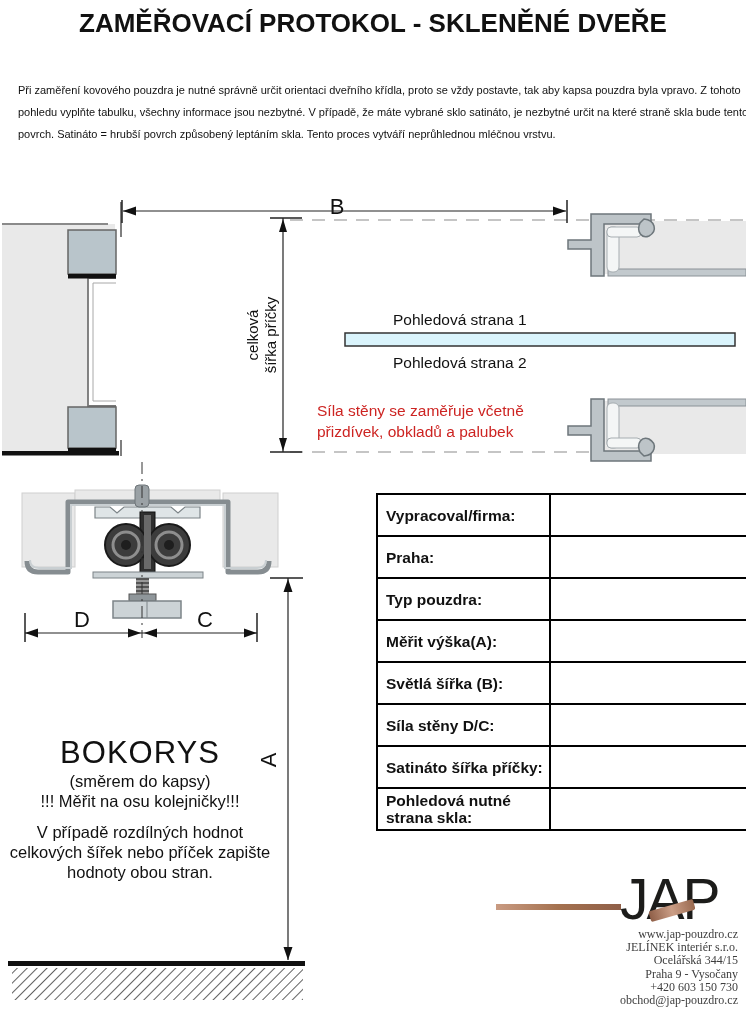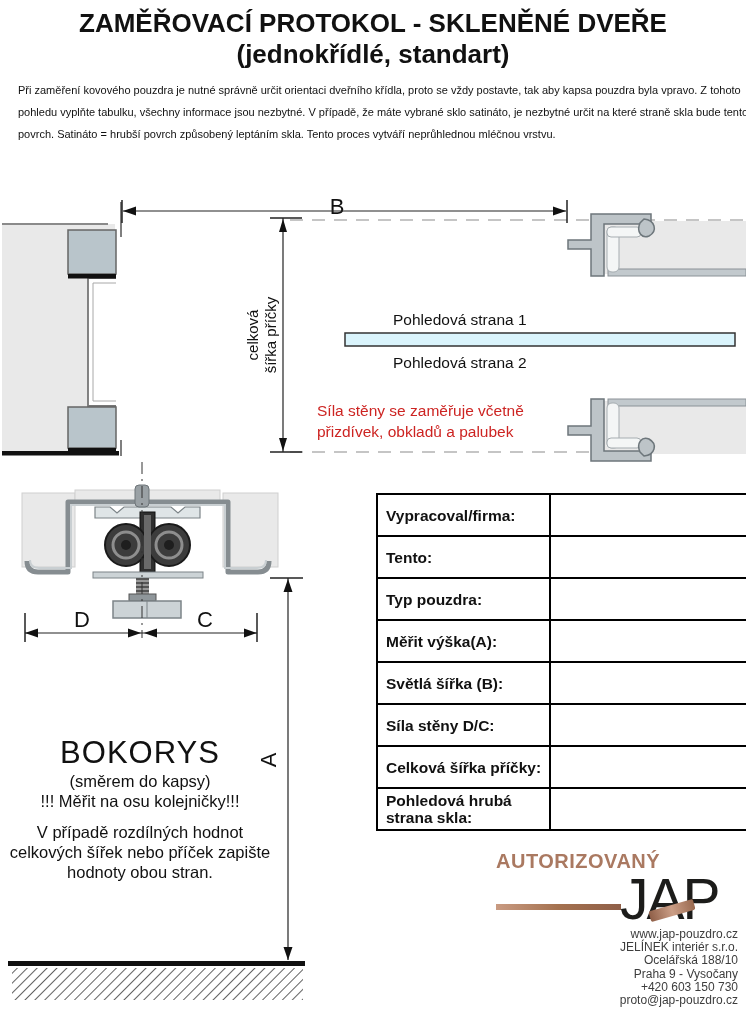--- a/index.html
+++ b/index.html
@@ -21,30 +21,29 @@
   table.form td.val{width:196px;}
   .dealer{position:absolute;left:496px;top:851px;color:#aa7961;font-weight:bold;
           font-size:20px;line-height:21.5px;letter-spacing:0.5px;}
   .dealer-bar{position:absolute;left:496px;top:904px;width:125px;height:6px;
           background:linear-gradient(90deg,#c99b82,#a4714f,#8f5f48);}
   .jap{position:absolute;left:620px;top:871px;font-size:57px;font-weight:normal;
        letter-spacing:-2px;color:#1c1c1a;line-height:57px;}
   .jap-ribbon{position:absolute;left:649px;top:905px;width:46px;height:11px;border-radius:2px;
        background:linear-gradient(90deg,#8f5f48,#cb9e86,#9a6a50);transform:rotate(-16deg);}
   .contact{position:absolute;right:8px;top:928px;text-align:right;font-size:12px;
-       line-height:13.2px;color:#3d3d3d;}
+       line-height:13.2px;color:#3d3d3d;font-family:Liberation Serif, serif;}
 </style>
 </head>
 <body>
 
 <div class="page">
 
   <div class="title">
     <div>ZAMĚŘOVACÍ PROTOKOL - SKLENĚNÉ DVEŘE</div>
-    <div>(jednokřídlé, standart)</div>
   </div>
 
   <div class="intro">Při zaměření kovového pouzdra je nutné správně určit orientaci dveřního křídla, proto se vždy postavte, tak aby kapsa pouzdra byla vpravo. Z tohoto pohledu vyplňte tabulku, všechny informace jsou nezbytné. V případě, že máte vybrané sklo satináto, je nezbytné určit na které straně skla bude tento povrch. Satináto = hrubší povrch způsobený leptáním skla. Tento proces vytváří neprůhlednou mléčnou vrstvu.</div>
 
   <svg style="left:0;top:190px" width="746" height="276" viewBox="0 0 746 276">
     <defs>
       <g id="jamb-profile">
         <rect x="604" y="31" width="142" height="53" fill="#e9e9e9"></rect>
         <rect x="608" y="79" width="138" height="7" fill="#c2c9cd" stroke="#8b9297" stroke-width="1"></rect>
         <path d="M568,50 L591,50 L591,24 L651,24 L651,34 L604,34 L604,86 L591,86 L591,59 L568,59 Z" fill="#bdc4c8" stroke="#6d767b" stroke-width="1.5"></path>
@@ -178,59 +177,58 @@
     </g>
   </svg>
 
   <table class="form">
     <tbody>
         <tr>
           <td class="lbl">Vypracoval/firma:</td>
           <td class="val"></td>
         </tr>
     <tr>
-          <td class="lbl">Tento:</td>
+          <td class="lbl">Praha:</td>
           <td class="val"></td>
         </tr>
     <tr>
           <td class="lbl">Typ pouzdra:</td>
           <td class="val"></td>
         </tr>
     <tr>
           <td class="lbl">Měřit výška(A):</td>
           <td class="val"></td>
         </tr>
     <tr>
           <td class="lbl">Světlá šířka (B):</td>
           <td class="val"></td>
         </tr>
     <tr>
           <td class="lbl">Síla stěny D/C:</td>
           <td class="val"></td>
         </tr>
     <tr>
-          <td class="lbl">Celková šířka příčky:</td>
-          <td class="val"></td>
-        </tr>
-    <tr>
-          <td class="lbl">Pohledová hrubá strana skla:</td>
+          <td class="lbl">Satináto šířka příčky:</td>
+          <td class="val"></td>
+        </tr>
+    <tr>
+          <td class="lbl">Pohledová nutné strana skla:</td>
           <td class="val"></td>
         </tr>
   </tbody>
     </table>
 
   <div class="dealer">
-    <div>AUTORIZOVANÝ</div>
   </div>
   <div class="dealer-bar"></div>
   <div class="jap">JAP</div>
   <div class="jap-ribbon"></div>
 
   <div class="contact">
     <div>www.jap-pouzdro.cz</div>
     <div>JELÍNEK interiér s.r.o.</div>
-    <div>Ocelářská 188/10</div>
+    <div>Ocelářská 344/15</div>
     <div>Praha 9 - Vysočany</div>
     <div>+420 603 150 730</div>
-    <div>proto@jap-pouzdro.cz</div>
+    <div>obchod@jap-pouzdro.cz</div>
   </div>
 
 </div>
 
 </body></html>

